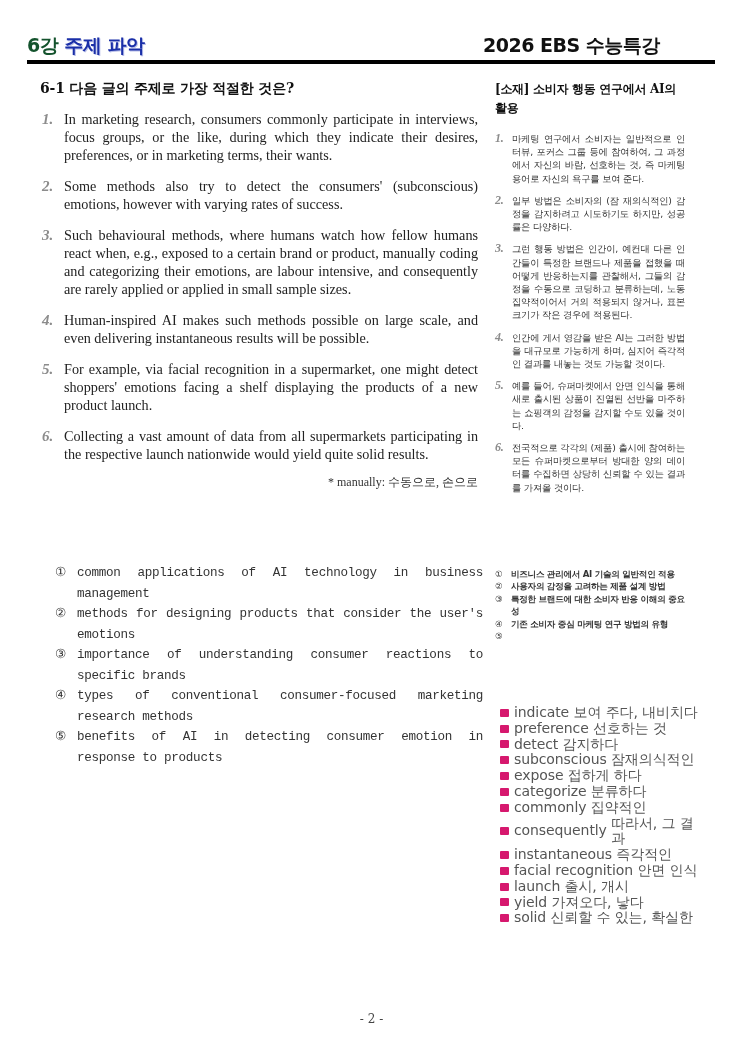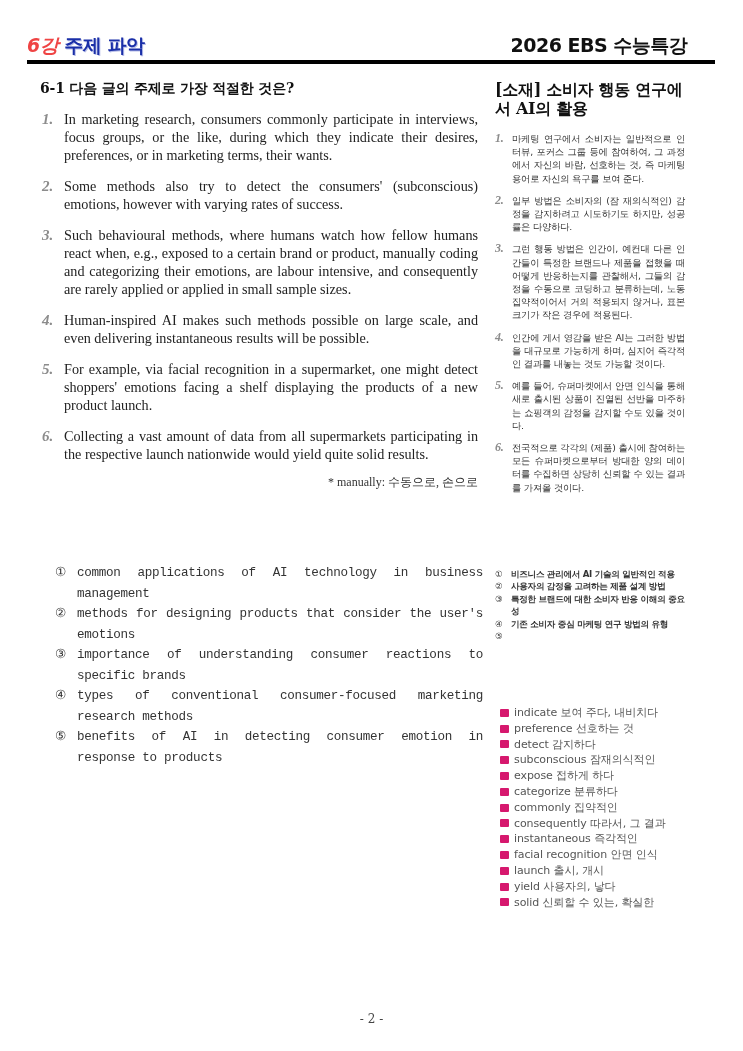--- a/index.html
+++ b/index.html
@@ -1,50 +1,50 @@
 <!DOCTYPE html>
 <html><head>
   <meta charset="utf-8">
   <style>
     * { box-sizing: border-box; margin: 0; padding: 0; }
     html, body { width: 743px; height: 1051px; background: #ffffff; overflow: hidden; }
     body { position: relative; font-family: "DejaVu Serif", serif; color: #222; }
 
     .header { position: absolute; left: 27px; top: 33px; width: 456px; height: 30px; }
-    .header-right { position: absolute; left: 483px; top: 33px; width: 232px; height: 30px; text-align: center; }
+    .header-right { position: absolute; left: 483px; top: 33px; width: 232px; height: 30px; text-align: left; }
     .title-left { font-family: "DejaVu Sans", sans-serif; font-weight: bold; font-size: 19px; letter-spacing: -0.5px; }
-    .title-left .num { color: #ef4444; font-style: italic; }
+    .title-left .num { color: #14532d; }
     .title-left .rest { color: #1a2fa8; text-shadow: 1px 1px 0 #b9bfe8; }
     .title-right { font-family: "DejaVu Sans", sans-serif; font-weight: bold; font-size: 19px; color: #111; letter-spacing: -0.5px; }
     .rule { position: absolute; left: 27px; top: 60px; width: 688px; height: 4px; background: #000; }
 
     .left-col { position: absolute; left: 40px; top: 80px; width: 438px; }
     .right-col { position: absolute; left: 495px; top: 80px; width: 190px; }
 
     .question { font-size: 14px; font-weight: bold; font-family: "DejaVu Serif", serif; color: #111; margin-bottom: 12px; letter-spacing: -0.2px; }
 
     .para { position: relative; padding-left: 24px; font-family: "Liberation Serif", serif; font-size: 14.2px; line-height: 18px; text-align: justify; margin-bottom: 13px; color: #222; }
     .para .pnum { position: absolute; left: 2px; top: 0; font-style: italic; font-weight: bold; color: #8c8c8c; font-family: "Liberation Serif", serif; font-size: 15px; }
 
     .note { text-align: right; font-family: "Liberation Serif", serif; font-size: 12px; color: #333; margin-top: -2px; padding-right: 0; }
 
     .options { position: absolute; left: 55px; top: 563px; width: 428px; }
     .opt { position: relative; padding-left: 22px; font-family: "Liberation Mono", monospace; font-size: 12.6px; line-height: 20.5px; text-align: justify; color: #333; letter-spacing: -0.3px; }
     .opt .omark { position: absolute; left: 0; top: 0; }
 
-    .r-heading { font-family: "DejaVu Serif", serif; font-weight: bold; font-size: 16px; line-height: 19px; color: #111; margin-bottom: 14px; letter-spacing: -0.3px; }
+    .r-heading { font-family: "DejaVu Serif", serif; font-weight: bold; font-size: 12px; line-height: 19px; color: #111; margin-bottom: 14px; letter-spacing: -0.3px; }
     .r-para { position: relative; padding-left: 17px; font-family: "DejaVu Sans", sans-serif; font-size: 9.3px; line-height: 13.2px; text-align: justify; color: #333; margin-bottom: 9px; letter-spacing: -0.2px; }
     .r-para .pnum { position: absolute; left: 0; top: 0; font-family: "Liberation Serif", serif; font-style: italic; font-weight: bold; font-size: 12px; color: #8c8c8c; }
 
     .r-options { position: absolute; left: 495px; top: 568px; width: 190px; }
     .r-opt { position: relative; padding-left: 16px; font-family: "DejaVu Sans", sans-serif; font-weight: bold; font-size: 8.6px; line-height: 12.4px; color: #333; letter-spacing: -0.3px; }
     .r-opt .omark { position: absolute; left: 0; top: 0; font-weight: normal; }
 
     .vocab { position: absolute; left: 500px; top: 705px; width: 200px; }
-    .vocab-item { display: flex; align-items: center; font-family: "DejaVu Sans", sans-serif; font-size: 11px; line-height: 15.8px; color: #555; letter-spacing: -0.1px; }
+    .vocab-item { display: flex; align-items: center; font-family: "DejaVu Sans", sans-serif; font-size: 14px; line-height: 15.8px; color: #555; letter-spacing: -0.1px; }
     .vocab-item .bullet { width: 9px; height: 8px; background: #d6186e; margin-right: 5px; flex: none; border-radius: 1px; }
 
     .page-num { position: absolute; left: 0; top: 1012px; width: 743px; text-align: center; font-family: "DejaVu Serif", serif; font-size: 12px; color: #444; }
   </style>
 </head>
 <body>
 
 <div class="header">
   <div class="title-left">
     <span class="num">6강</span><span class="rest"> 주제 파악</span>
@@ -165,17 +165,17 @@
   <div class="vocab-item"><span class="bullet"></span><span>preference</span>&nbsp;<span>선호하는 것</span></div>
   <div class="vocab-item"><span class="bullet"></span><span>detect</span>&nbsp;<span>감지하다</span></div>
   <div class="vocab-item"><span class="bullet"></span><span>subconscious</span>&nbsp;<span>잠재의식적인</span></div>
   <div class="vocab-item"><span class="bullet"></span><span>expose</span>&nbsp;<span>접하게 하다</span></div>
   <div class="vocab-item"><span class="bullet"></span><span>categorize</span>&nbsp;<span>분류하다</span></div>
   <div class="vocab-item"><span class="bullet"></span><span>commonly</span>&nbsp;<span>집약적인</span></div>
   <div class="vocab-item"><span class="bullet"></span><span>consequently</span>&nbsp;<span>따라서, 그 결과</span></div>
   <div class="vocab-item"><span class="bullet"></span><span>instantaneous</span>&nbsp;<span>즉각적인</span></div>
   <div class="vocab-item"><span class="bullet"></span><span>facial recognition</span>&nbsp;<span>안면 인식</span></div>
   <div class="vocab-item"><span class="bullet"></span><span>launch</span>&nbsp;<span>출시, 개시</span></div>
-  <div class="vocab-item"><span class="bullet"></span><span>yield</span>&nbsp;<span>사용자의, 낳다</span></div>
+  <div class="vocab-item"><span class="bullet"></span><span>yield</span>&nbsp;<span>가져오다, 낳다</span></div>
   <div class="vocab-item"><span class="bullet"></span><span>solid</span>&nbsp;<span>신뢰할 수 있는, 확실한</span></div>
 </div>
 
 <div class="page-num">- 2 -</div>
 
 </body></html>

